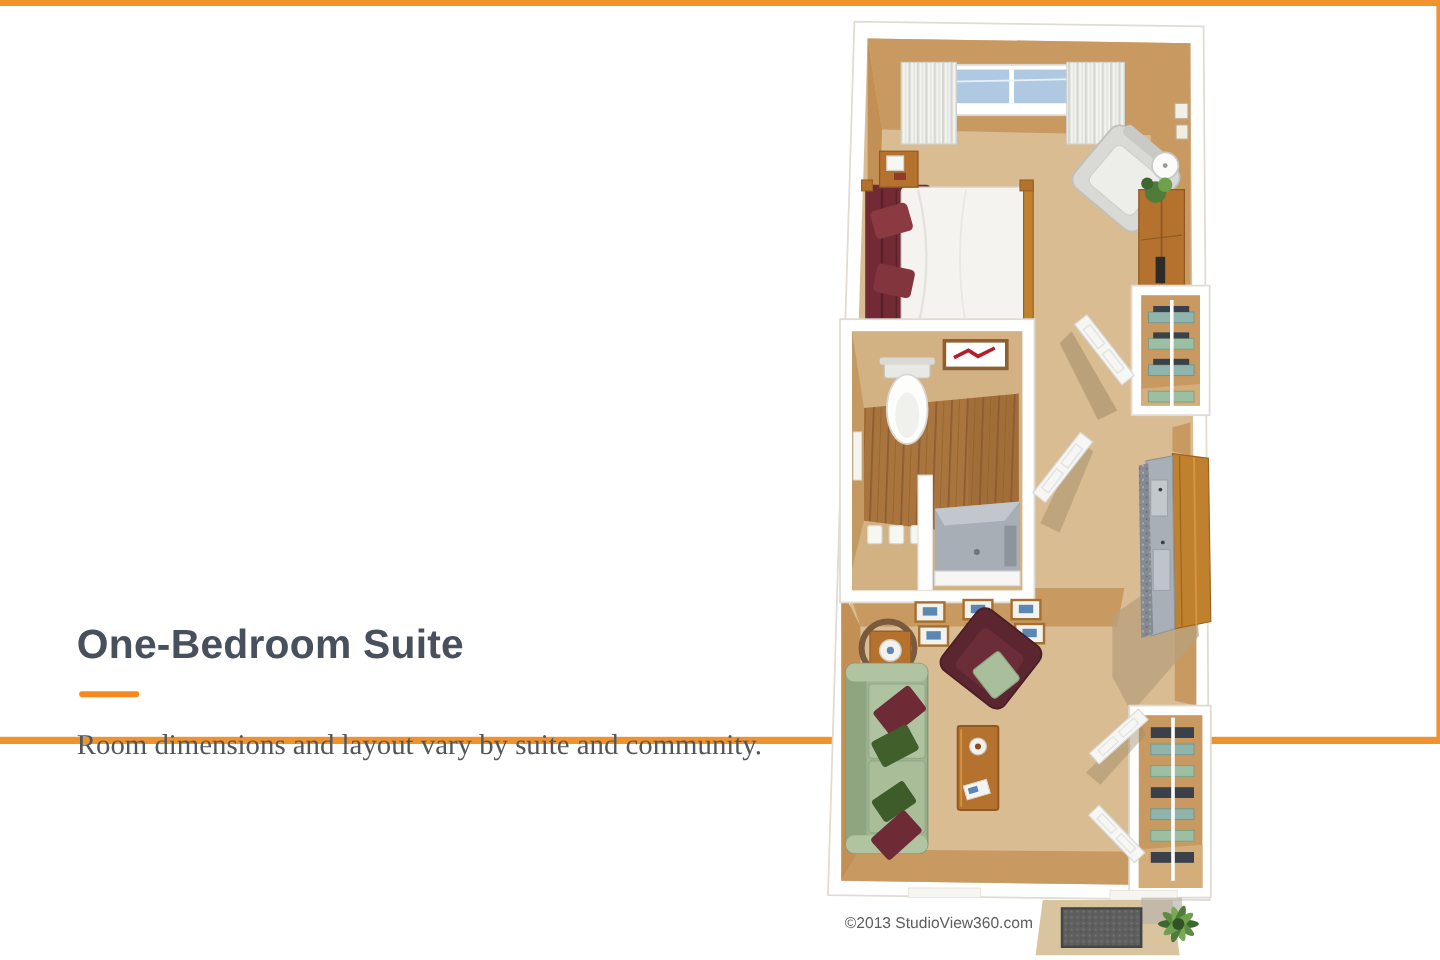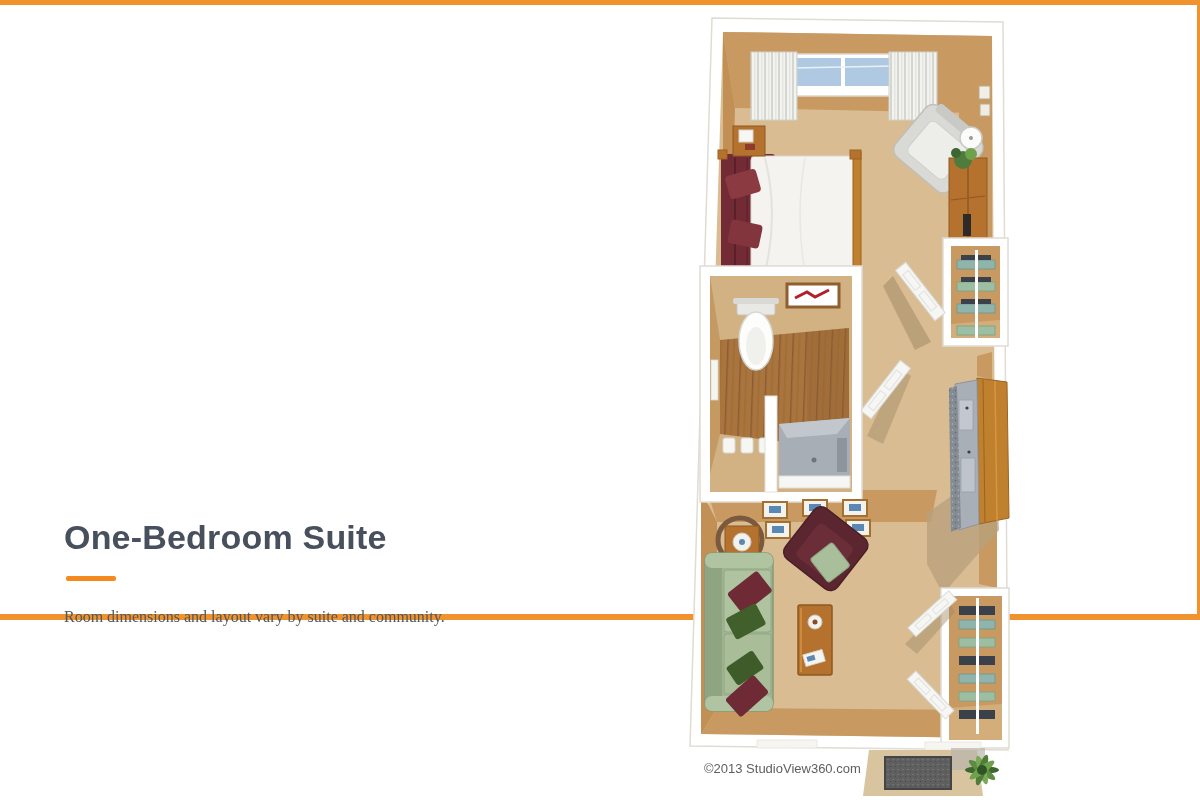--- a/index.html
+++ b/index.html
@@ -23,21 +23,21 @@
     position:absolute;left:64px;top:513px;
     font-family:"Liberation Sans",sans-serif;font-weight:700;font-size:34px;
     letter-spacing:.2px;color:var(--title-color);white-space:nowrap;
   }
   .accent-rule{
     position:absolute;left:66px;top:571px;width:50px;height:5px;
     background:var(--accent-color);border-radius:2px;
   }
   .page-subtitle{
     position:absolute;left:64px;top:603px;
-    font-family:"Liberation Serif",serif;font-size:16px;color:var(--subtitle-color);
+    font-family:"Liberation Serif",serif;font-size:24px;color:var(--subtitle-color);
     white-space:nowrap;
   }
   .copyright{
     position:absolute;left:704px;top:756px;
     font-family:"Liberation Sans",sans-serif;font-size:13px;color:var(--copyright-color);
     white-space:nowrap;
   }
   .plan-svg{position:absolute;left:687px;top:3px;}
 </style>
 </head>

